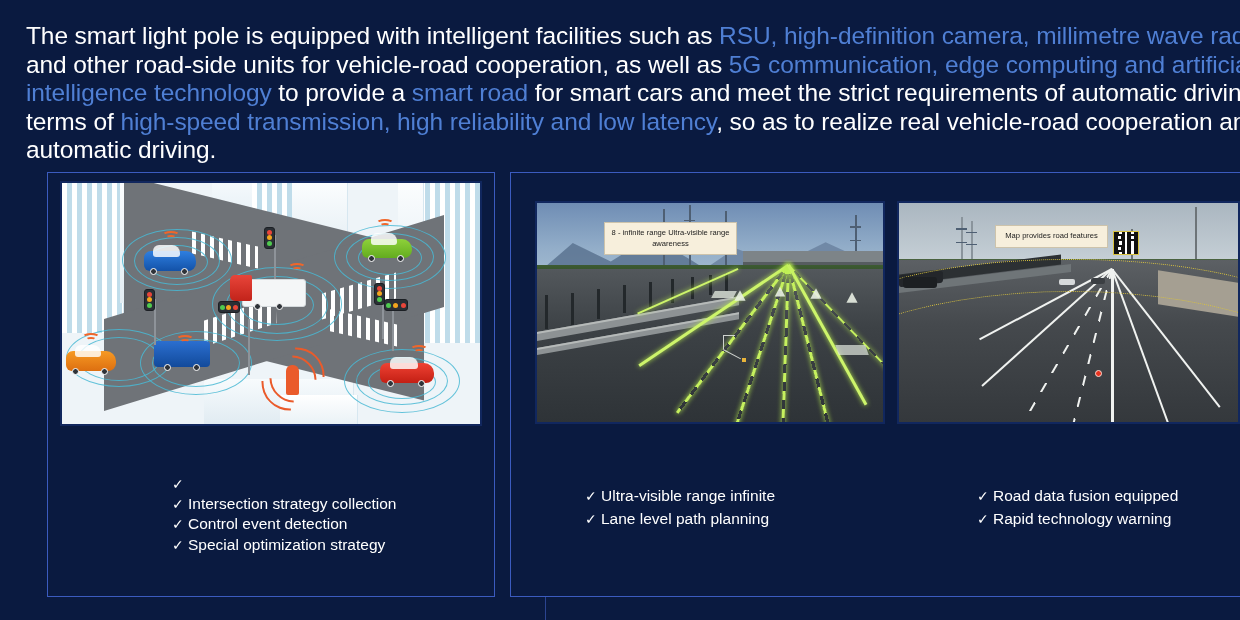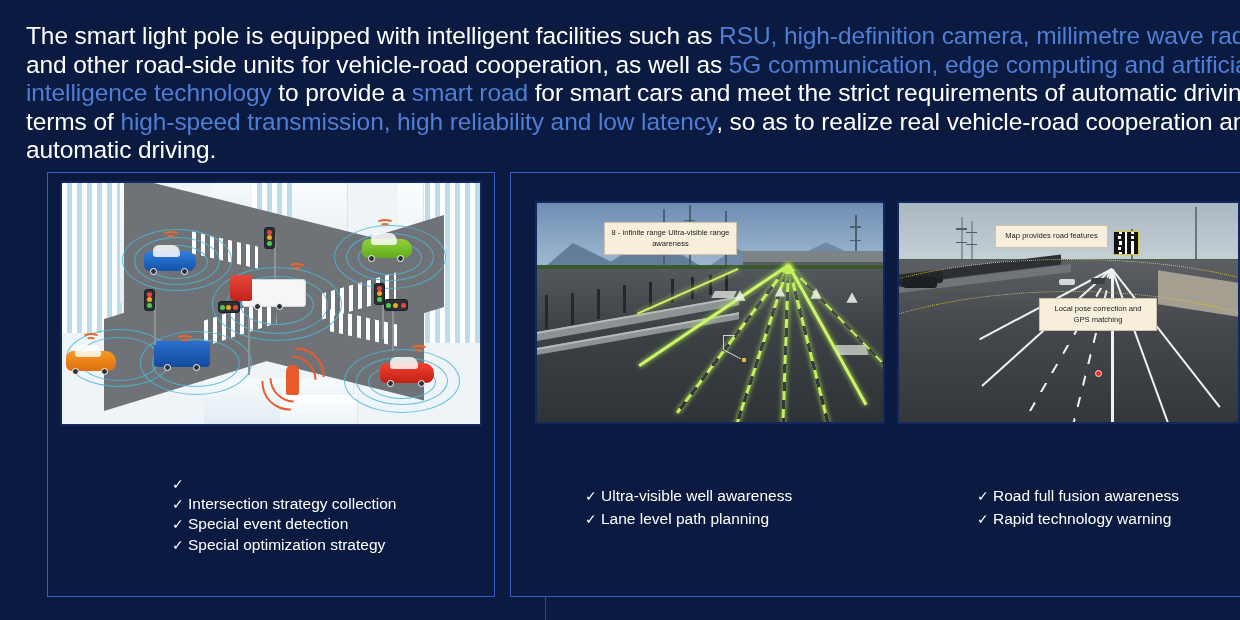--- a/index.html
+++ b/index.html
@@ -441,53 +441,52 @@
 
     <div class="yarc" style="left:-78px;top:56px;width:500px;height:140px;"></div>
     <div class="yarc" style="left:-118px;top:88px;width:580px;height:230px;"></div>
     <div class="reddot" style="left:196px;top:167px;"></div>
 
     <div style="position:absolute;left:4px;top:74px;width:34px;height:11px;background:#1c1f22;border-radius:3px;"></div>
     <div style="position:absolute;left:160px;top:76px;width:16px;height:6px;background:#d6d9da;border-radius:2px;"></div>
     <div style="position:absolute;left:192px;top:75px;width:14px;height:6px;background:#3b3f43;border-radius:2px;"></div>
 
     <div class="callout" style="left:96px;top:22px;width:113px;">Map provides road features</div>
-    <div class="callout" style="left:140px;top:95px;width:118px;">Local pose correction and GPS matching</div>
   </div>
 </div>
 
 <div class="bullets" id="bullets-left">
     <div class="bullet">
       <span class="tick">✓</span>
     </div>
     <div class="bullet">
       <span class="tick">✓</span>
       <span class="txt">Intersection strategy collection</span>
     </div>
     <div class="bullet">
       <span class="tick">✓</span>
-      <span class="txt">Special event detection</span>
+      <span class="txt">Control event detection</span>
     </div>
     <div class="bullet">
       <span class="tick">✓</span>
       <span class="txt">Special optimization strategy</span>
     </div>
   </div>
 <div class="bullets" id="bullets-mid">
     <div class="bullet">
       <span class="tick">✓</span>
-      <span class="txt">Ultra-visible well awareness</span>
+      <span class="txt">Ultra-visible range infinite</span>
     </div>
     <div class="bullet">
       <span class="tick">✓</span>
       <span class="txt">Lane level path planning</span>
     </div>
   </div>
 <div class="bullets" id="bullets-right">
     <div class="bullet">
       <span class="tick">✓</span>
-      <span class="txt">Road full fusion awareness</span>
+      <span class="txt">Road data fusion equipped</span>
     </div>
     <div class="bullet">
       <span class="tick">✓</span>
       <span class="txt">Rapid technology warning</span>
     </div>
   </div>
 
 </body></html>

